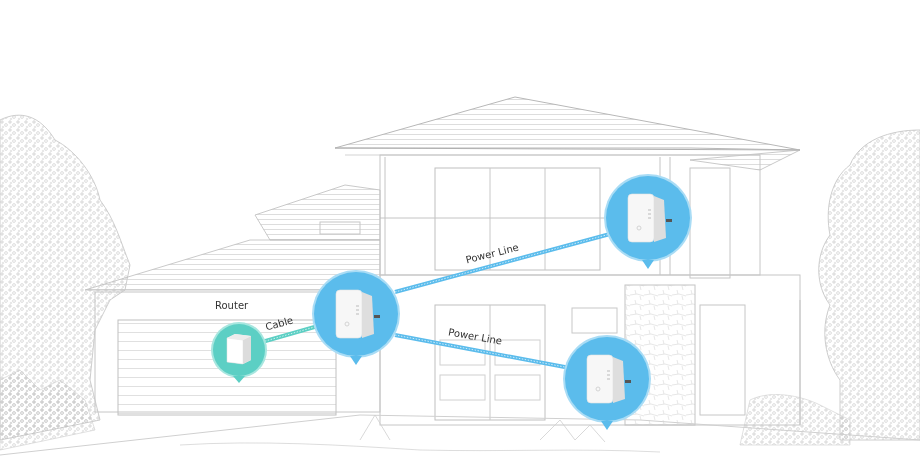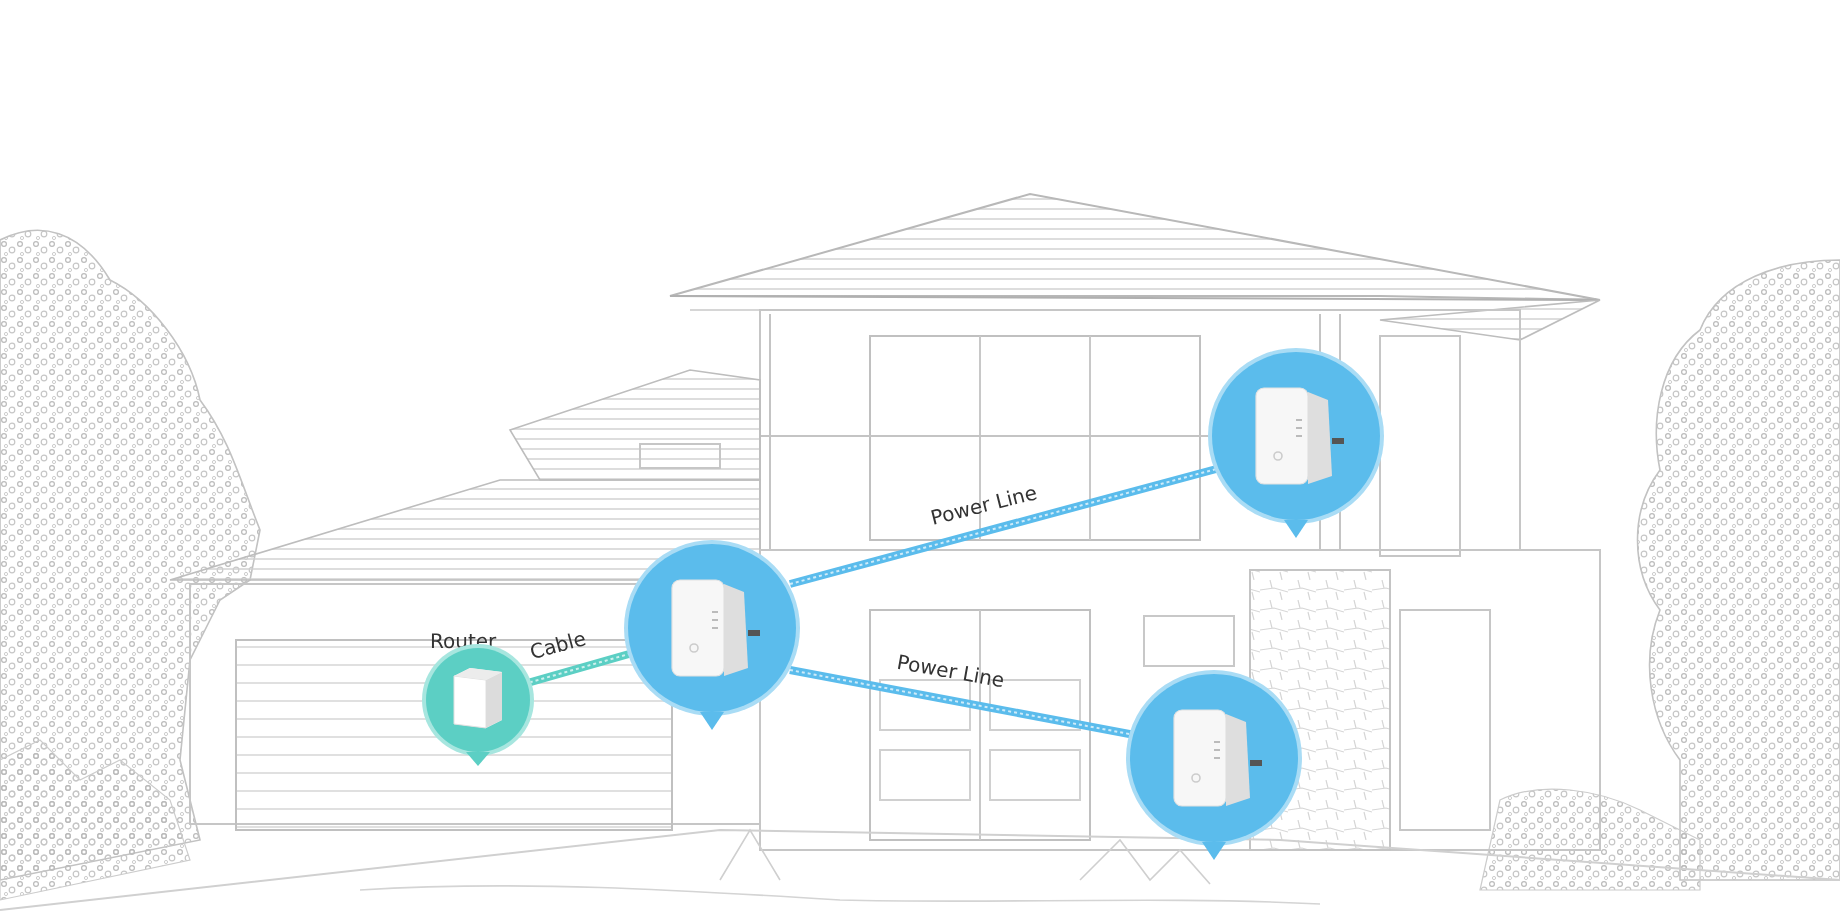--- a/index.html
+++ b/index.html
@@ -105,21 +105,21 @@
         <line x1="395" y1="335" x2="570" y2="368" stroke="#5bbcec" stroke-width="4"></line>
         <line x1="395" y1="335" x2="570" y2="368" stroke="#ffffff" stroke-width="1" stroke-dasharray="1.5 1.5" opacity="0.7"></line>
       </g>
     </g>
   </svg>
 
   <div class="label" style="left:265px; top:318px; transform:rotate(-15deg); font-size:10px;">Cable</div>
   <div class="label" style="left:465px; top:248px; transform:rotate(-14deg); font-size:10px;">Power Line</div>
   <div class="label" style="left:448px; top:331px; transform:rotate(10deg); font-size:10px;">Power Line</div>
 
-  <div class="label" style="left:215px; top:316px; font-size:10px;">Router</div>
+  <div class="label" style="left:215px; top:300px; font-size:10px;">Router</div>
 
   <div class="pin" style="left:213px; top:324px; width:54px; height:62px;">
     <div class="disc" style="left:0; top:0; width:52px; height:52px; background:#5ccfc4; box-shadow:0 0 0 2px #a7e6df;"></div>
     <div class="tail" style="left:20px; top:52px; border-top:7px solid #5ccfc4;"></div>
     <svg width="52" height="52" viewBox="0 0 52 52">
       <polygon points="14,14 22,10 38,12 38,36 30,40 14,38" fill="#f2f2f2"></polygon>
       <polygon points="14,14 30,16 30,40 14,38" fill="#ffffff" stroke="#e0e0e0" stroke-width="0.5"></polygon>
       <polygon points="30,16 38,12 38,36 30,40" fill="#dcdcdc"></polygon>
       <polygon points="14,14 22,10 38,12 30,16" fill="#ececec"></polygon>
     </svg>

